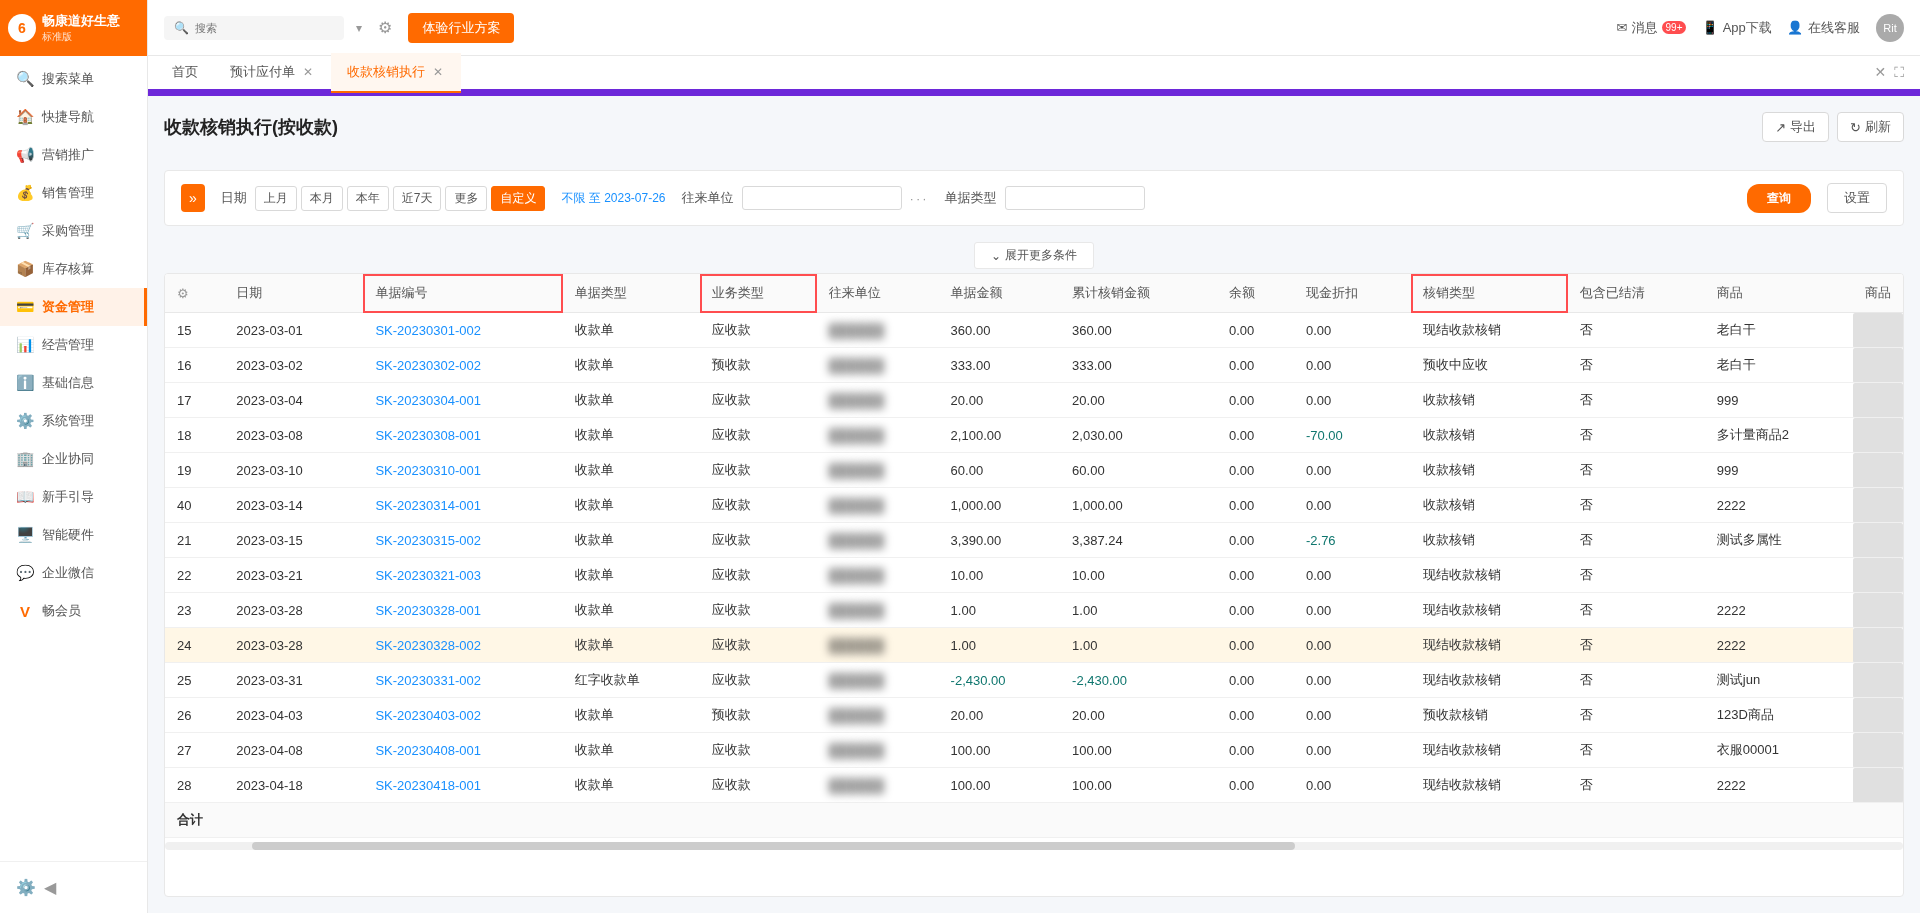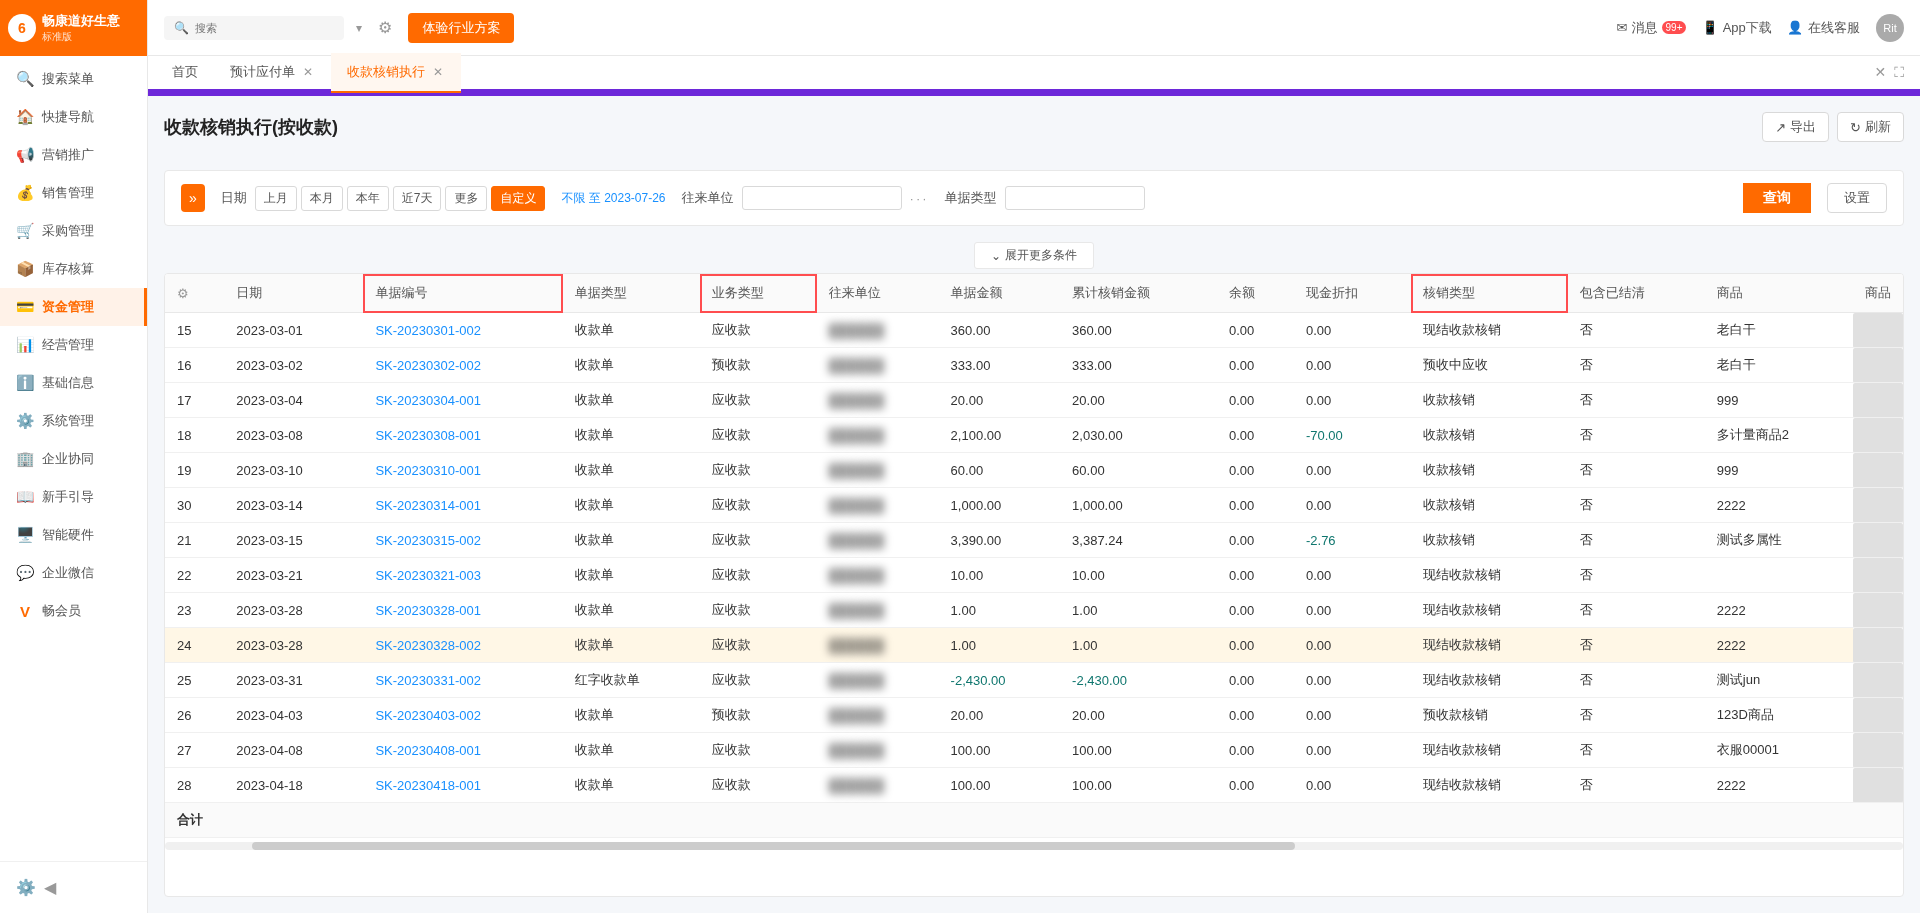--- a/index.html
+++ b/index.html
@@ -56,21 +56,21 @@
     .filter-group { display: flex; align-items: center; gap: 8px; }
     .filter-label { color: #555; font-size: 13px; white-space: nowrap; }
     .filter-date-options { display: flex; gap: 4px; }
     .filter-date-btn { padding: 3px 8px; border: 1px solid #d9d9d9; border-radius: 3px; background: #fff; cursor: pointer; font-size: 12px; color: #555; }
     .filter-date-btn.custom { background: #ff6a00; color: #fff; border-color: #ff6a00; }
     .filter-date-range { color: #1890ff; font-size: 12px; }
     .filter-input { border: 1px solid #d9d9d9; border-radius: 3px; padding: 4px 8px; font-size: 12px; width: 160px; }
     .filter-select { border: 1px solid #d9d9d9; border-radius: 3px; padding: 4px 8px; font-size: 12px; width: 140px; appearance: none; background: #fff; }
     .filter-dots { color: #999; letter-spacing: 2px; }
     .filter-spacer { flex: 1; }
-    .query-btn { background: #ff6a00; color: #fff; border: none; padding: 6px 20px; border-radius: 0; cursor: pointer; font-size: 14px; font-weight: bold; }
+    .query-btn { background: #ff6a00; color: #fff; border: none; padding: 6px 20px; border-radius: 12px; cursor: pointer; font-size: 12px; font-weight: bold; }
     .settings-btn { background: #fff; color: #555; border: 1px solid #d9d9d9; padding: 5px 16px; border-radius: 4px; cursor: pointer; font-size: 13px; }
     .expand-row { display: flex; align-items: center; justify-content: center; padding: 4px 0; }
     .expand-btn { display: flex; align-items: center; gap: 4px; border: 1px solid #e8e8e8; background: #fff; padding: 4px 16px; border-radius: 3px; font-size: 12px; color: #555; cursor: pointer; }
 
     
     .table-wrapper { flex: 1; background: #fff; border-radius: 4px; overflow: auto; border: 1px solid #e8e8e8; }
     table { width: 100%; border-collapse: collapse; font-size: 13px; }
     thead tr { background: #fafafa; }
     th { padding: 10px 12px; text-align: left; color: #555; font-weight: 500; border-bottom: 1px solid #e8e8e8; white-space: nowrap; }
     td { padding: 8px 12px; border-bottom: 1px solid #f0f0f0; color: #333; white-space: nowrap; }
@@ -363,21 +363,21 @@
               <td>60.00</td>
               <td>60.00</td>
               <td>0.00</td>
               <td>0.00</td>
               <td>收款核销</td>
               <td>否</td>
               <td>999</td>
               <td style="width: 30px; height: 30px; background: rgb(224, 224, 224); border-radius: 2px; display: table-cell;"></td>
             </tr>
             <tr>
-              <td>30</td>
+              <td>40</td>
               <td>2023-03-14</td>
               <td><a href="#" class="link">SK-20230314-001</a></td>
               <td>收款单</td>
               <td>应收款</td>
               <td style="color: transparent; text-shadow: rgba(0, 0, 0, 0.4) 0px 0px 8px; user-select: none;">██████</td>
               <td>1,000.00</td>
               <td>1,000.00</td>
               <td>0.00</td>
               <td>0.00</td>
               <td>收款核销</td>

